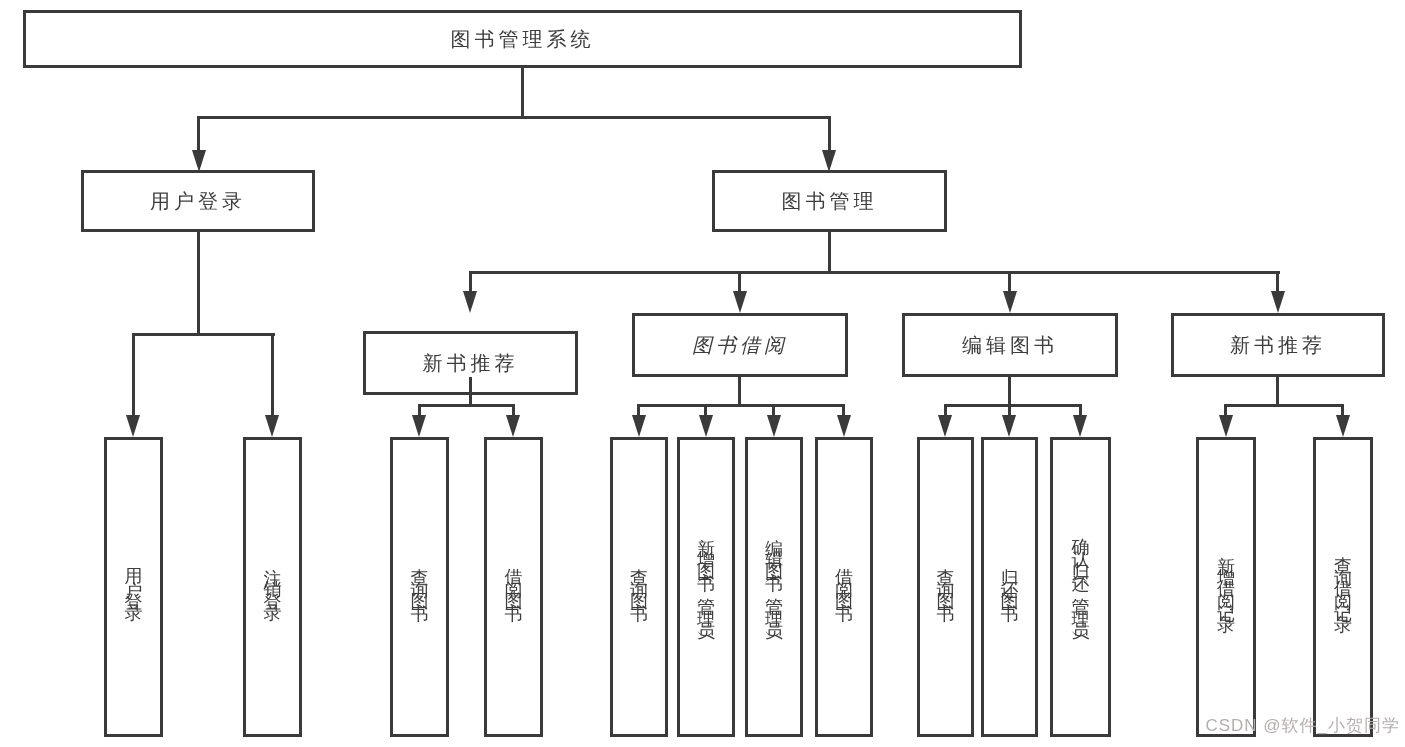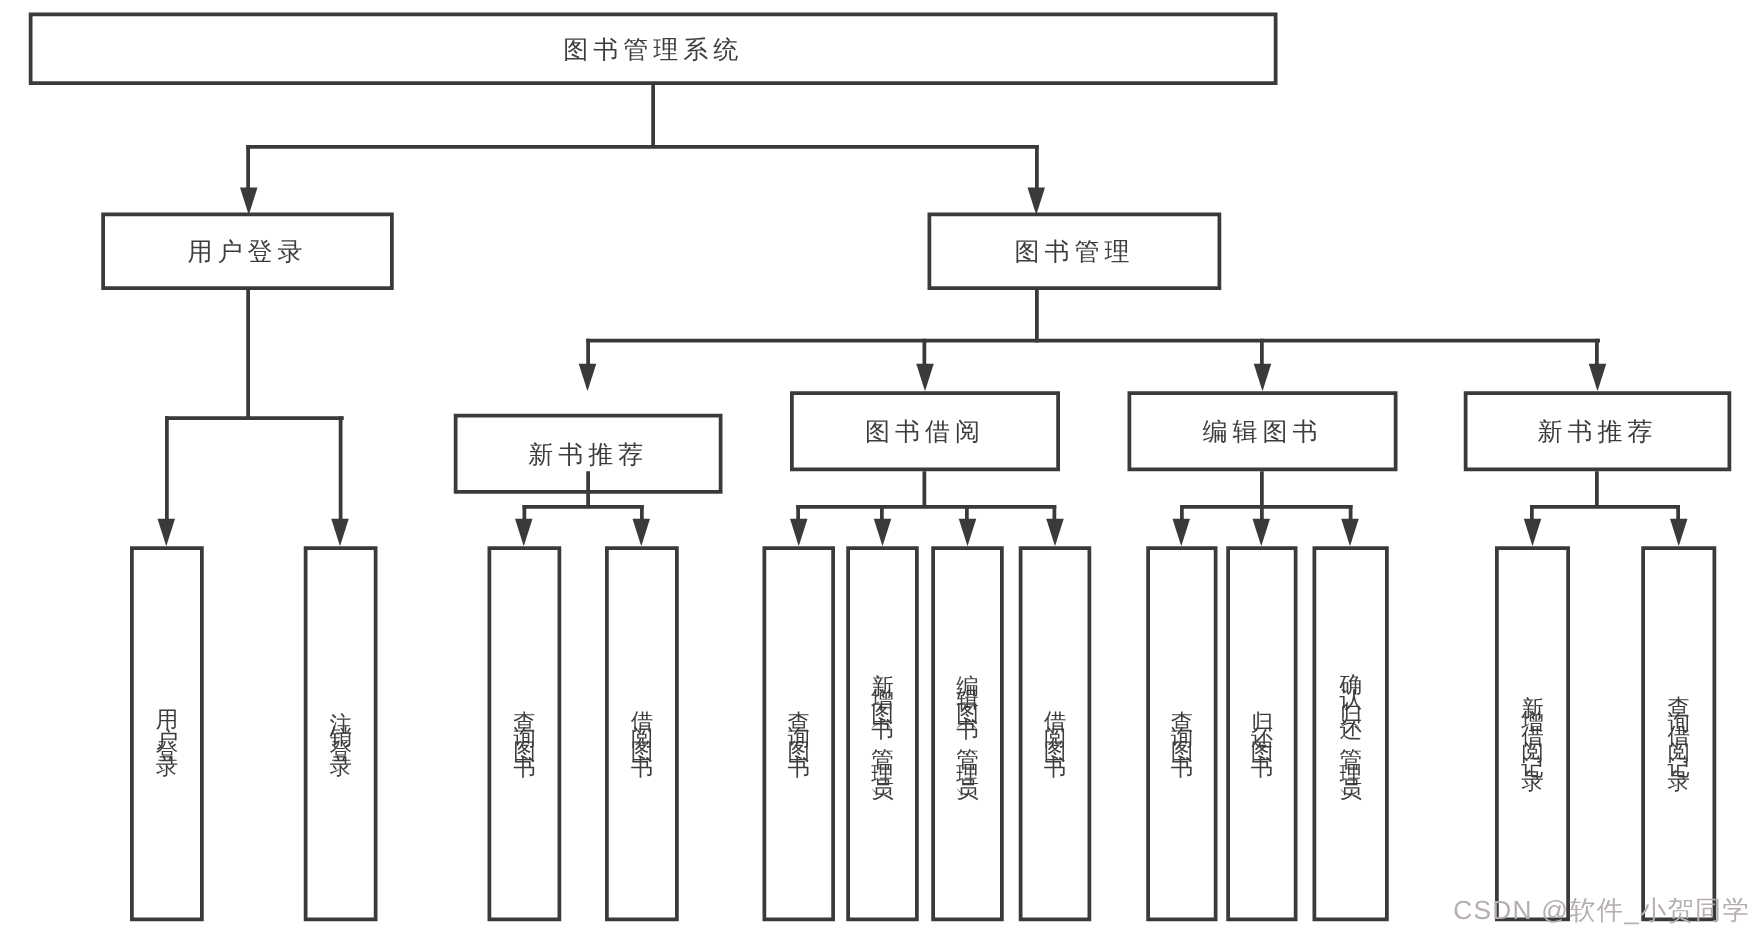--- a/index.html
+++ b/index.html
@@ -20,38 +20,38 @@
   .lv, .lh { position:absolute; background:#3a3a3a; }
   .lv { width:3px; }
   .lh { height:3px; }
   .ar {
     position:absolute; width:0; height:0;
     border-left:7px solid transparent; border-right:7px solid transparent;
     border-top:22px solid #3a3a3a;
   }
   .watermark {
     position:absolute; left:1148px; top:714px; width:252px;
-    text-align:right; font-size:21px; letter-spacing:1px;
+    text-align:right; font-size:17px; letter-spacing:1px;
     color:#b6aeae; white-space:nowrap;
   }
 </style>
 </head>
 <body>
 
 <div class="canvas">
 
   <div class="box" style="left:23px; top:10px; width:999px; height:58px;">图书管理系统</div>
 
   <div class="box" style="left:81px; top:170px; width:234px; height:62px;">用户登录</div>
 
-  <div class="box" style="left:712px; top:170px; width:235px; height:62px;margin-left:30px;">图书管理</div>
+  <div class="box" style="left:712px; top:170px; width:235px; height:62px;">图书管理</div>
 
   <div class="box" style="left:363px; top:313px; width:215px; height:64px;margin-top:18px;">新书推荐</div>
 
-  <div class="box" style="left:632px; top:313px; width:216px; height:64px;">图书借阅</div>
+  <div class="box" style="left:632px; top:313px; width:216px; height:64px;font-style:italic;">图书借阅</div>
 
   <div class="box" style="left:902px; top:313px; width:216px; height:64px;">编辑图书</div>
 
   <div class="box" style="left:1171px; top:313px; width:214px; height:64px;">新书推荐</div>
 
   <div class="box vbox" style="left:104px; top:437px; width:59px; height:300px;">用户登录</div>
   <div class="box vbox" style="left:243px; top:437px; width:59px; height:300px;">注销登录</div>
 
   <div class="box vbox" style="left:390px; top:437px; width:59px; height:300px;">查询图书</div>
   <div class="box vbox" style="left:484px; top:437px; width:59px; height:300px;">借阅图书</div>

